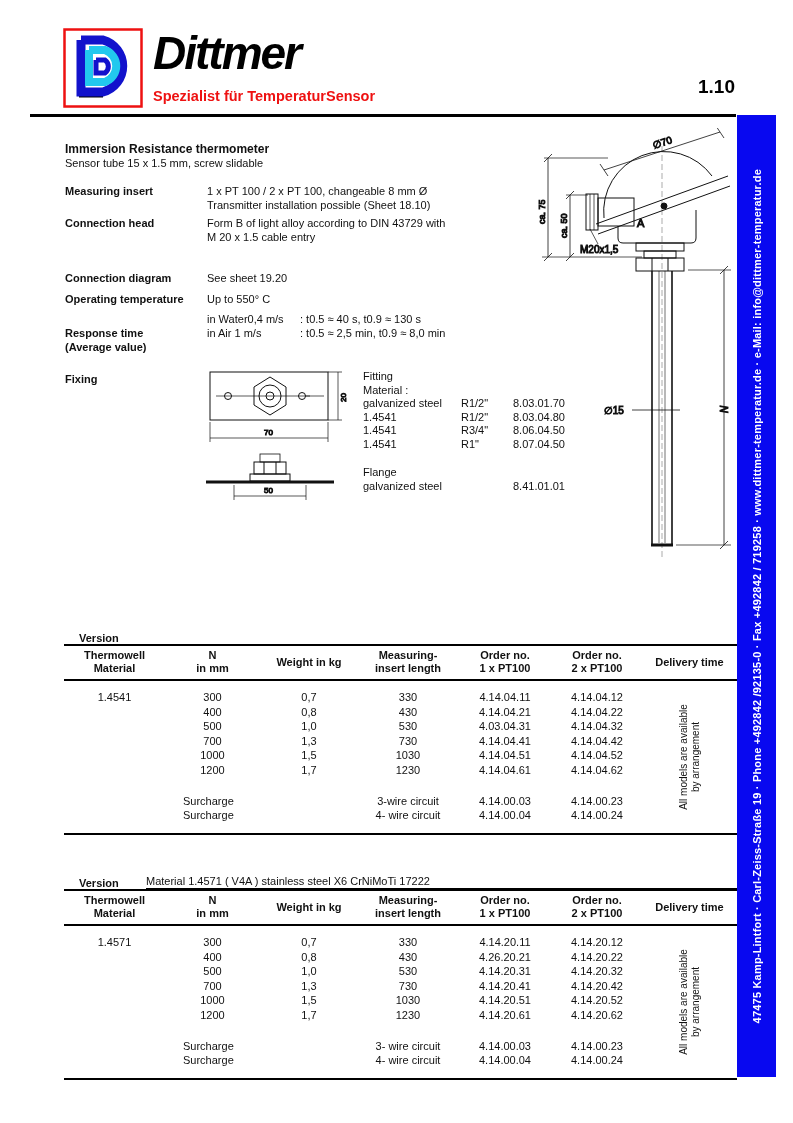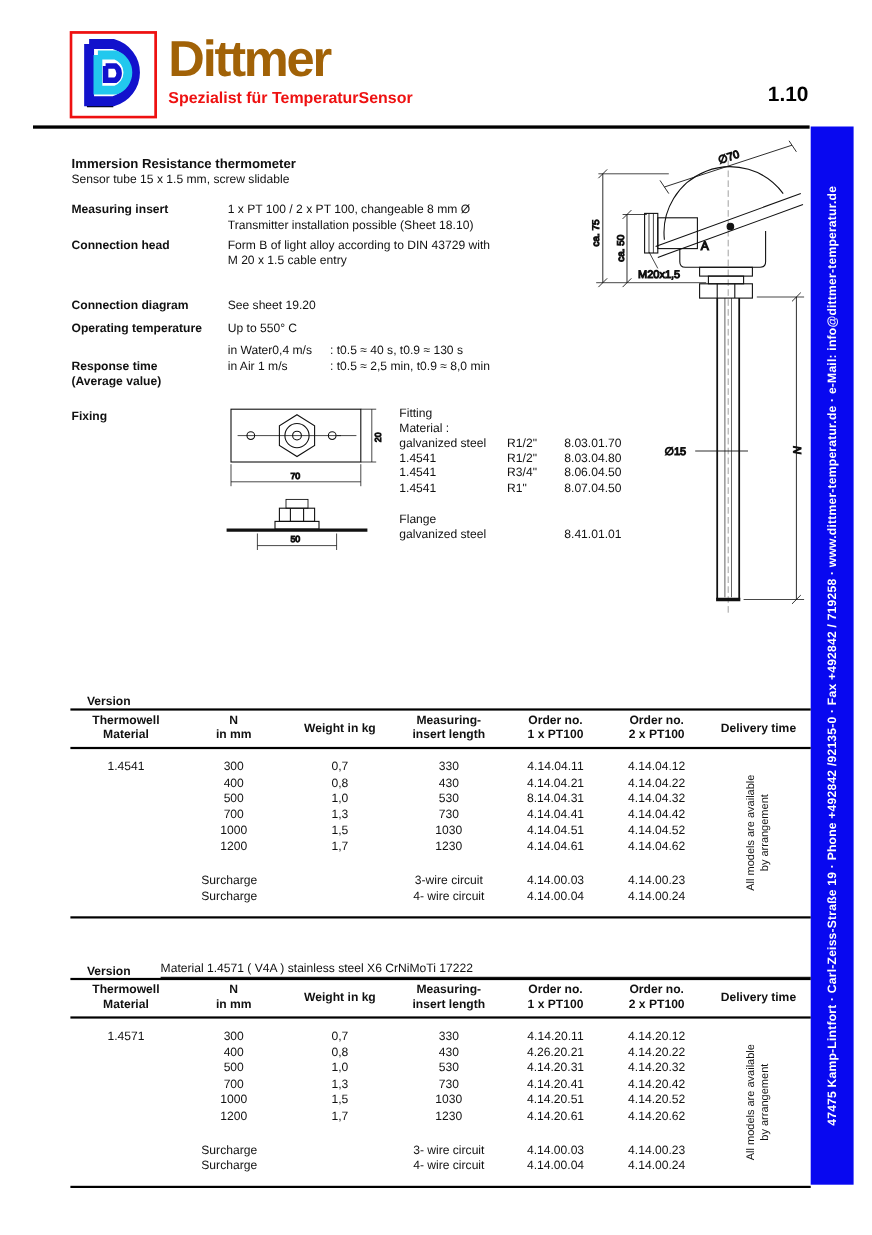--- a/index.html
+++ b/index.html
@@ -3,22 +3,22 @@
 <meta charset="utf-8">
 <style>
   * { margin:0; padding:0; box-sizing:border-box; }
   body { background:#888; font-family:"Liberation Sans", sans-serif; color:#111; }
   .page { position:relative; width:793px; height:1123px; background:#fff; margin:0 auto; overflow:hidden; }
 
   
   .logo-wrap { position:absolute; left:63px; top:28px; display:flex; align-items:flex-start; }
   .logo-mark { width:80px; height:80px; }
   .logo-textcol { margin-left:10px; padding-top:2px; }
-  .brand { font-size:46px; font-weight:bold; color:#a16207; letter-spacing:-2px; line-height:46px; }
-  .tagline { font-size:14.5px; font-weight:bold; color:#ee1111; margin-top:6px; letter-spacing:0px; }
+  .brand { font-size:46px; font-weight:bold; color:#000000; letter-spacing:-2px; line-height:46px;font-style:italic; }
+  .tagline { font-size:14.5px; font-weight:bold; color:#ee1111; margin-top:12px; letter-spacing:0px; }
   .doc-title { position:absolute; left:505px; top:33px; font-size:17.5px; font-weight:bold; line-height:21px; color:#000; }
   .sheet-no { position:absolute; left:698px; top:76px; font-size:19px; font-weight:bold; color:#000; }
   .header-rule { position:absolute; left:30px; top:114px; width:706px; height:3px; background:#000; }
 
   
   .sidebar { position:absolute; left:737px; top:115px; width:39px; height:962px; background:#0808f0;
              display:flex; align-items:center; justify-content:center; }
   .sidebar-text { writing-mode:vertical-rl; transform:rotate(180deg); white-space:nowrap;
                   color:#fff; font-weight:bold; font-size:11px; letter-spacing:0.2px; }
 
@@ -287,21 +287,21 @@
         <div class="td">430</div>
         <div class="td">4.14.04.21</div>
         <div class="td">4.14.04.22</div>
         <div class="td"></div>
       </div>
       <div class="tr">
         <div class="td"></div>
         <div class="td">500</div>
         <div class="td">1,0</div>
         <div class="td">530</div>
-        <div class="td">8.14.04.31</div>
+        <div class="td">4.03.04.31</div>
         <div class="td">4.14.04.32</div>
         <div class="td"></div>
       </div>
       <div class="tr">
         <div class="td"></div>
         <div class="td">700</div>
         <div class="td">1,3</div>
         <div class="td">730</div>
         <div class="td">4.14.04.41</div>
         <div class="td">4.14.04.42</div>

